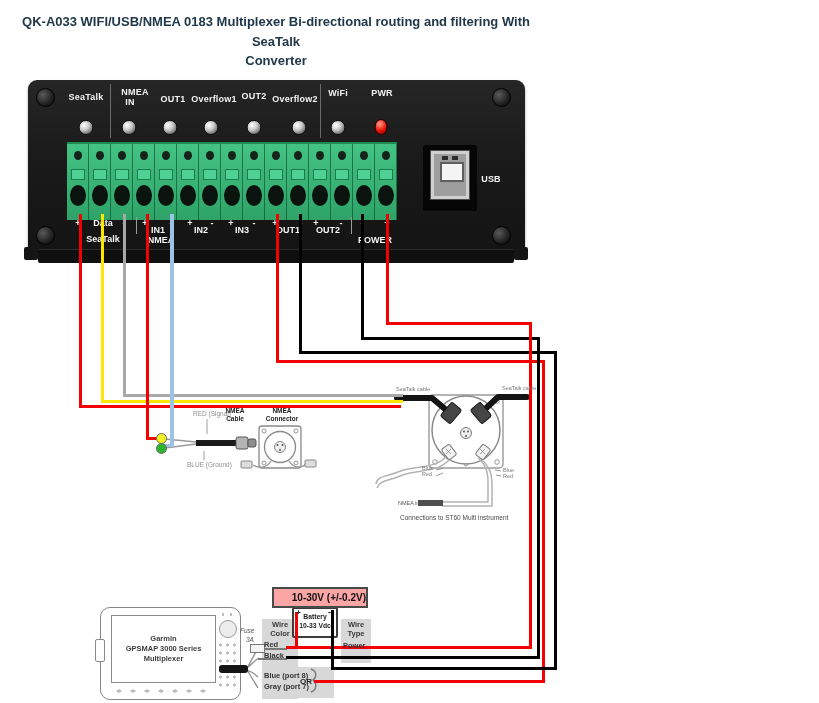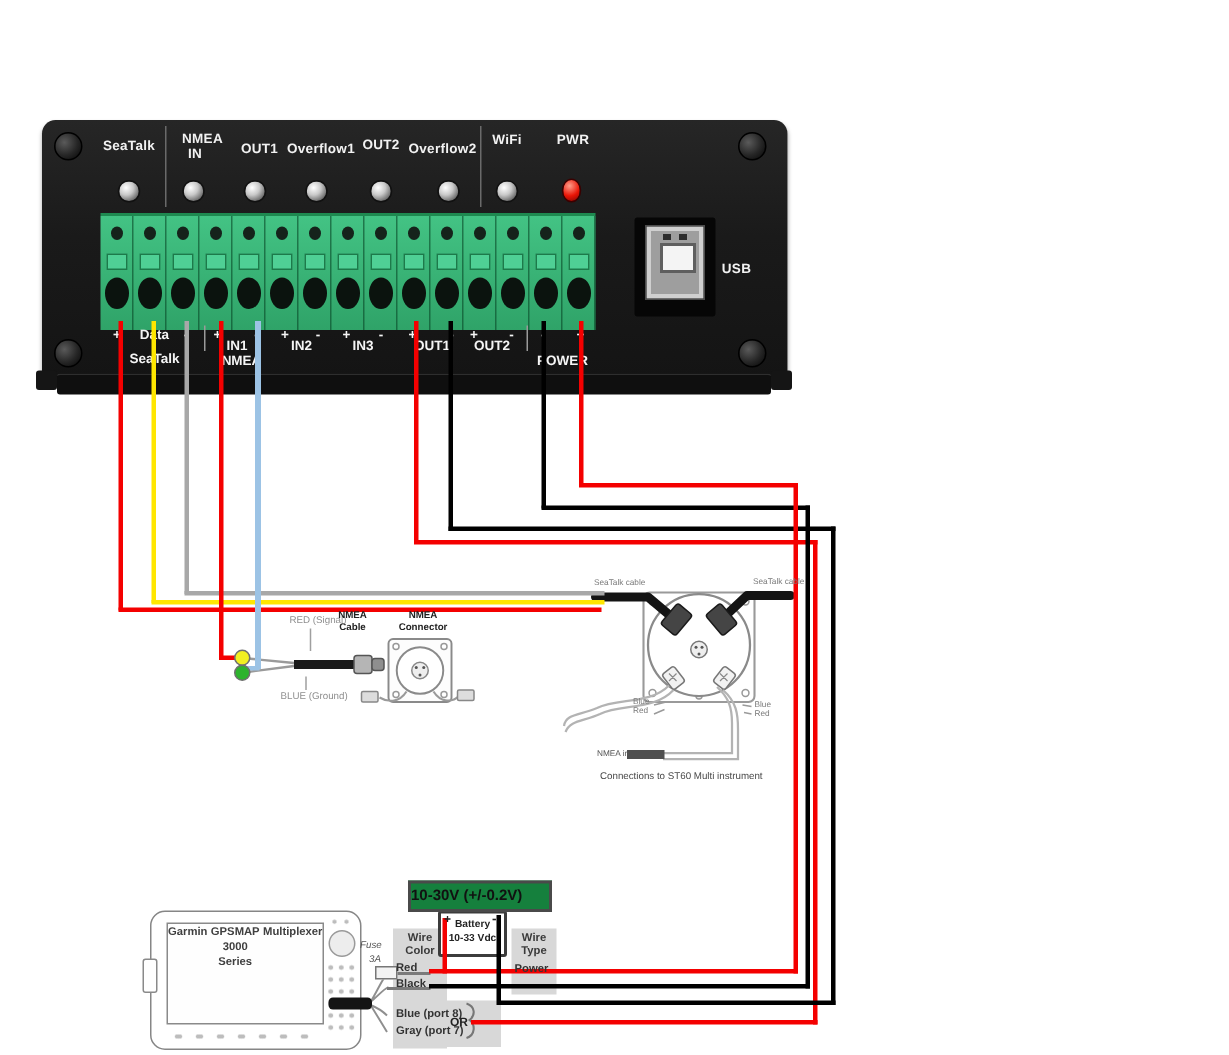--- a/index.html
+++ b/index.html
@@ -53,50 +53,54 @@
   .tiny{position:absolute;font-size:6.5px;color:#8f8f8f;z-index:6;white-space:nowrap;}
   .tinyb{position:absolute;font-size:6.5px;font-weight:bold;color:#222;z-index:6;
          text-align:center;line-height:1.25;white-space:nowrap;}
   .cap{position:absolute;font-weight:bold;color:#2b2b2b;font-size:8.5px;text-align:center;line-height:1.3;z-index:6;}
   .micro{position:absolute;font-size:5.5px;color:#7a7a7a;z-index:6;white-space:nowrap;}
   
   .gtitle{position:absolute;left:106px;top:568px;font-size:12.5px;font-weight:bold;color:#141414;line-height:1.1;z-index:6;}
   .plotter{position:absolute;left:100px;top:607px;width:141px;height:93px;border:1.5px solid #868686;
     border-radius:10px;background:#fff;z-index:2;box-sizing:border-box;}
   .pscreen{position:absolute;left:111px;top:615px;width:103px;height:66px;border:1.3px solid #8a8a8a;background:#fefefe;
-    z-index:3;display:flex;flex-direction:row;justify-content:center;text-align:center;
+    z-index:3;display:flex;flex-direction:column;justify-content:center;text-align:center;
     font-size:7.5px;font-weight:bold;color:#3f3f3f;line-height:1.35;}
   .pslot{position:absolute;left:95px;top:639px;width:8px;height:21px;border:1px solid #8a8a8a;background:#fff;border-radius:2px;z-index:3;}
   .pgrid{position:absolute;left:217px;top:641px;width:20px;height:48px;z-index:3;
     background-image:radial-gradient(circle,#bdbdbd 1.4px,transparent 1.8px);background-size:7px 8px;}
   .pdpad{position:absolute;left:219px;top:620px;width:16px;height:16px;border-radius:50%;border:1.4px solid #9a9a9a;background:#ededed;z-index:3;}
   .pminis{position:absolute;left:219px;top:611px;width:16px;height:7px;z-index:3;
     background-image:radial-gradient(circle,#bdbdbd 1.2px,transparent 1.5px);background-size:8px 7px;}
   .pbtnrow{position:absolute;left:112px;top:687px;width:100px;height:8px;z-index:3;
     background-image:radial-gradient(ellipse 4px 2.4px at center,#bdbdbd 60%,transparent 70%);background-size:14px 8px;}
   .pcable{position:absolute;left:219px;top:665px;width:29px;height:8px;background:#141414;border-radius:3px;z-index:4;}
   .strip{position:absolute;background:#d8d8d8;z-index:1;}
   .whdr{position:absolute;font-size:7.5px;font-weight:bold;color:#3a3a3a;text-align:center;line-height:1.15;z-index:6;}
   .wrow{position:absolute;font-size:7.5px;font-weight:bold;color:#333;z-index:6;white-space:nowrap;}
-  .vbox{position:absolute;left:272px;top:587px;width:92px;height:17px;border:2px solid #4a4a4a;background:#15803d;z-index:6;
-    text-align:left;line-height:17px;font-size:10px;font-weight:bold;color:#111;}
+  .vbox{position:absolute;left:272px;top:587px;width:92px;height:17px;border:2px solid #4a4a4a;background:#fca5a5;z-index:6;
+    text-align:right;line-height:17px;font-size:10px;font-weight:bold;color:#111;}
   .battery{position:absolute;left:292px;top:607px;width:46px;height:31px;border:2px solid #3c3c3c;background:#fff;
     border-radius:2px;z-index:4;box-sizing:border-box;}
   .bterm{position:absolute;width:7px;height:5px;background:#3c3c3c;z-index:4;}
   .btxt{position:absolute;font-size:6.8px;font-weight:bold;color:#222;z-index:6;white-space:nowrap;}
   .fuse{position:absolute;left:250px;top:644px;width:13px;height:7px;border:1px solid #777;background:#f3f3f3;z-index:6;}
   .fuselbl{position:absolute;font-size:6.5px;font-style:italic;color:#555;z-index:6;white-space:nowrap;}
   .orlbl{position:absolute;left:300px;top:677px;font-size:8px;font-weight:bold;color:#222;z-index:6;}
   svg.art{position:absolute;left:0;top:0;z-index:2;}
 </style>
 </head>
 <body>
 
 <div class="canvas">
 
+  <div class="title">
+    <span>QK-A033 WIFI/USB/NMEA 0183 Multiplexer Bi-directional routing and filtering With SeaTalk</span><br>
+    <span>Converter</span>
+  </div>
 
   <div class="device-body"></div>
   <div class="tab" style="left:24px;"></div>
   <div class="tab" style="left:514px;"></div>
   <div class="ledge"></div>
   <div class="screw" style="left:36px;top:88px;"></div>
   <div class="screw" style="left:492px;top:88px;"></div>
   <div class="screw" style="left:36px;top:226px;"></div>
   <div class="screw" style="left:492px;top:226px;"></div>
 

